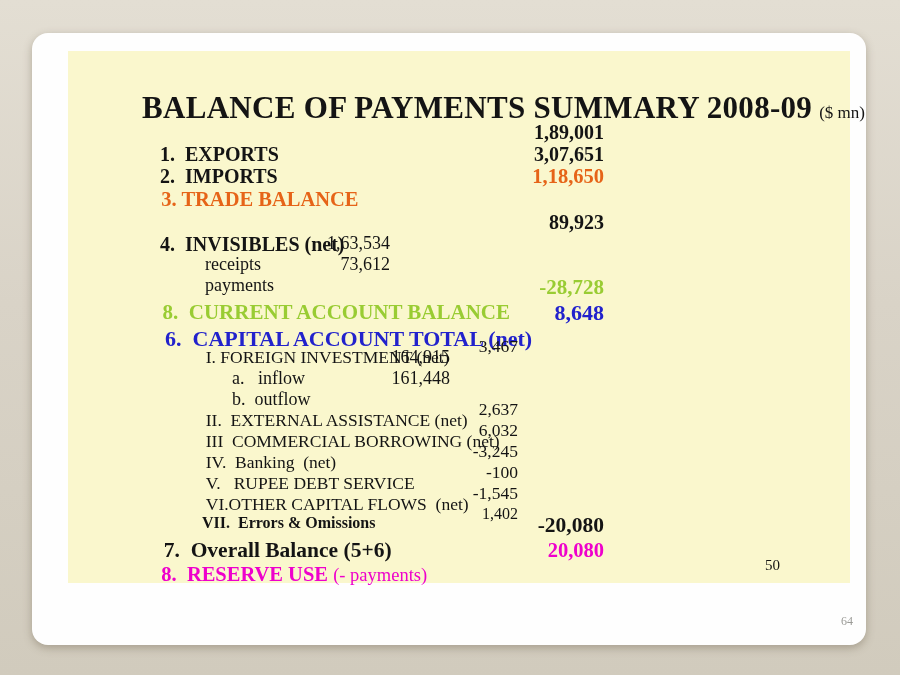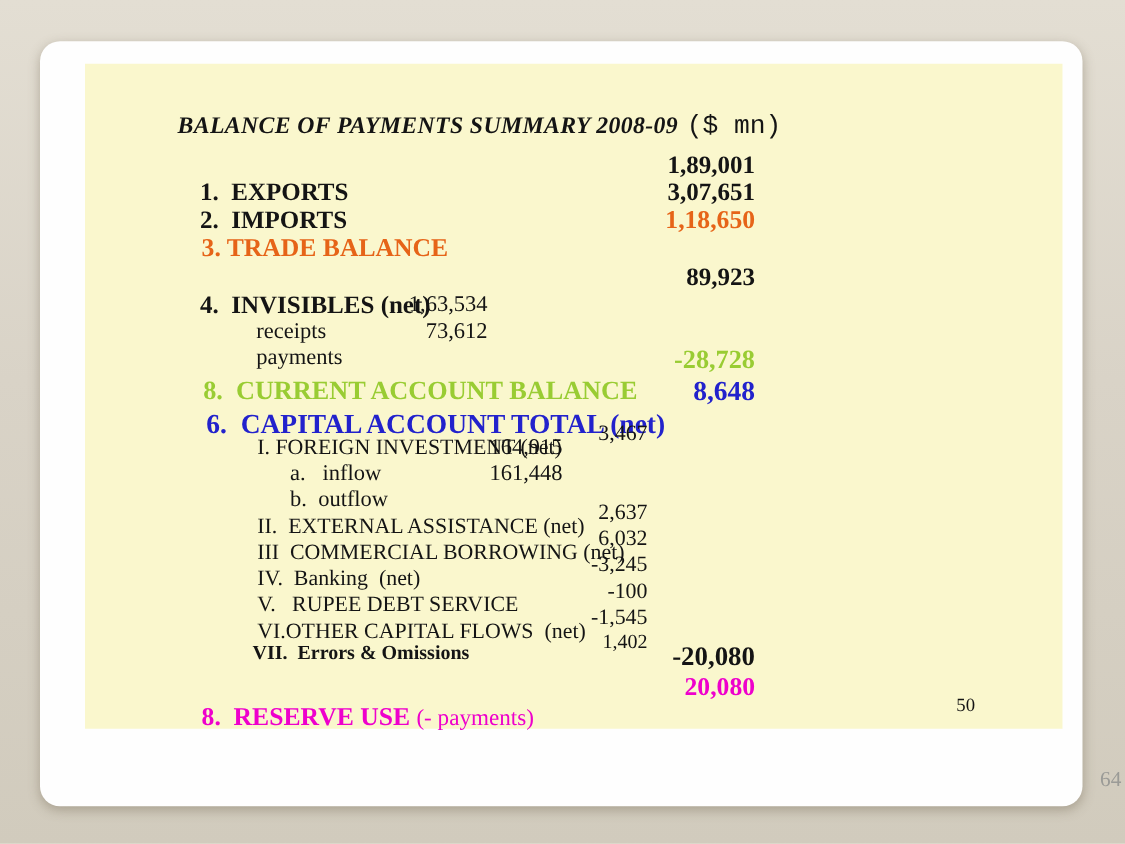--- a/index.html
+++ b/index.html
@@ -6,22 +6,22 @@
   body{width:900px;height:675px;overflow:hidden;
        font-family:"Liberation Serif","DejaVu Serif",serif;}
   .stage{position:relative;width:900px;height:675px;
          background:linear-gradient(180deg,#e3ded3 0%,#d9d3c7 45%,#d1cbbd 100%);}
   .slide{position:absolute;left:32px;top:33px;width:834px;height:612px;
          background:#fefefe;border-radius:16px;
          box-shadow:0 3px 9px rgba(115,105,85,0.45);}
   .content{position:absolute;left:36px;top:18px;width:782px;height:532px;
            background:var(--yellow_bg,#faf7cd);}
   .title{position:absolute;left:42px;top:21px;white-space:pre;color:#141414;}
-  .title-main{font-size:19px;font-weight:bold;letter-spacing:0.3px;font-style:italic;}
-  .title-unit{font-size:21px;padding-left:7px;font-family:Liberation Mono, monospace;}
+  .title-main{font-size:31px;font-weight:bold;letter-spacing:0.3px;}
+  .title-unit{font-size:17px;padding-left:7px;}
   .rows{position:absolute;left:42px;top:70px;width:740px;}
   .row{position:relative;height:22px;line-height:22px;font-size:20px;
        font-weight:bold;color:#141414;white-space:pre;}
   .lbl{display:inline-block;}
   .val{position:absolute;top:0;left:0;text-align:right;}
   .val-main{width:494px;}
   .val-sub{width:408px;margin-top:10px;}
   .val-ab{width:340px;}
   .val-rp{width:280px;}
   .r3{height:23px;line-height:23px;font-size:20.5px;color:var(--orange,#e66418);}
@@ -33,21 +33,21 @@
   .rsub{font-weight:400;font-size:17.5px;height:21px;line-height:21px;}
   .rsub .lbl{padding-left:52px;}
   .rab{font-weight:400;font-size:18px;height:21px;line-height:21px;}
   .rab .lbl{padding-left:77px;}
   .r17{font-weight:400;font-size:16px;height:19px;line-height:19px;}
   .r17 .lbl{padding-left:52px;font-weight:bold;}
   .r7{font-size:21.5px;height:25px;line-height:25px;}
   .r8{font-size:20.5px;height:24px;line-height:24px;color:var(--magenta,#ee00cc);}
   .r8 .light{font-weight:400;font-size:18.5px;}
   .note{position:absolute;left:697px;top:506px;font-size:15px;color:#141414;}
-  .pagenum{position:absolute;left:848px;top:581px;font-size:17px;color:#9b9b97;text-align:right;}
+  .pagenum{position:absolute;left:809px;top:581px;font-size:12px;color:#9b9b97;text-align:right;}
 </style>
 </head>
 <body>
 
 <div class="stage">
   <div class="slide">
     <div class="content">
 
       <div class="title">
         <span class="title-main">BALANCE OF PAYMENTS SUMMARY 2008-09</span><span class="title-unit">($ mn)</span>
@@ -117,20 +117,21 @@
         </div>
         <div class="row rsub">
           <span class="lbl">VI.OTHER CAPITAL FLOWS  (net)</span>
           <span class="val val-sub">-1,545</span>
         </div>
         <div class="row r17">
           <span class="lbl">VII.  Errors &amp; Omissions</span>
           <span class="val val-sub">1,402</span>
         </div>
         <div class="row r7">
+          <span class="lbl">7.  Overall Balance (5+6)</span>
           <span class="val val-main">-20,080</span>
         </div>
         <div class="row r8">
           <span class="lbl">8.  RESERVE USE </span><span class="light">(- payments)</span>
           <span class="val val-main">20,080</span>
         </div>
       </div>
 
       <div class="note">50</div>
     </div>

